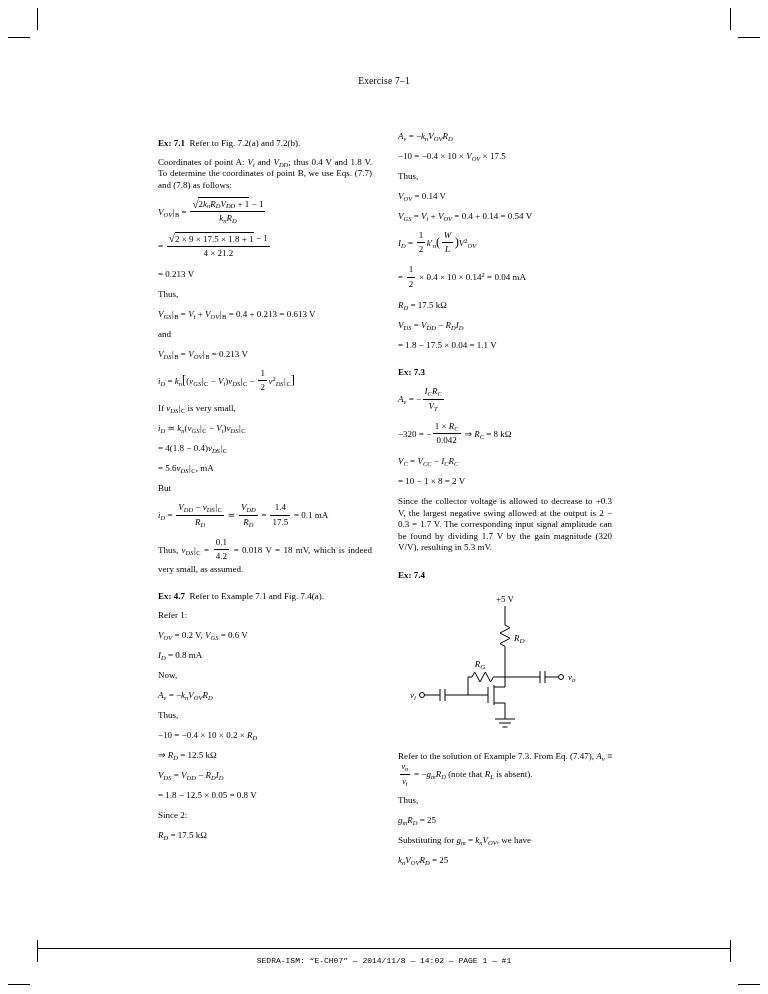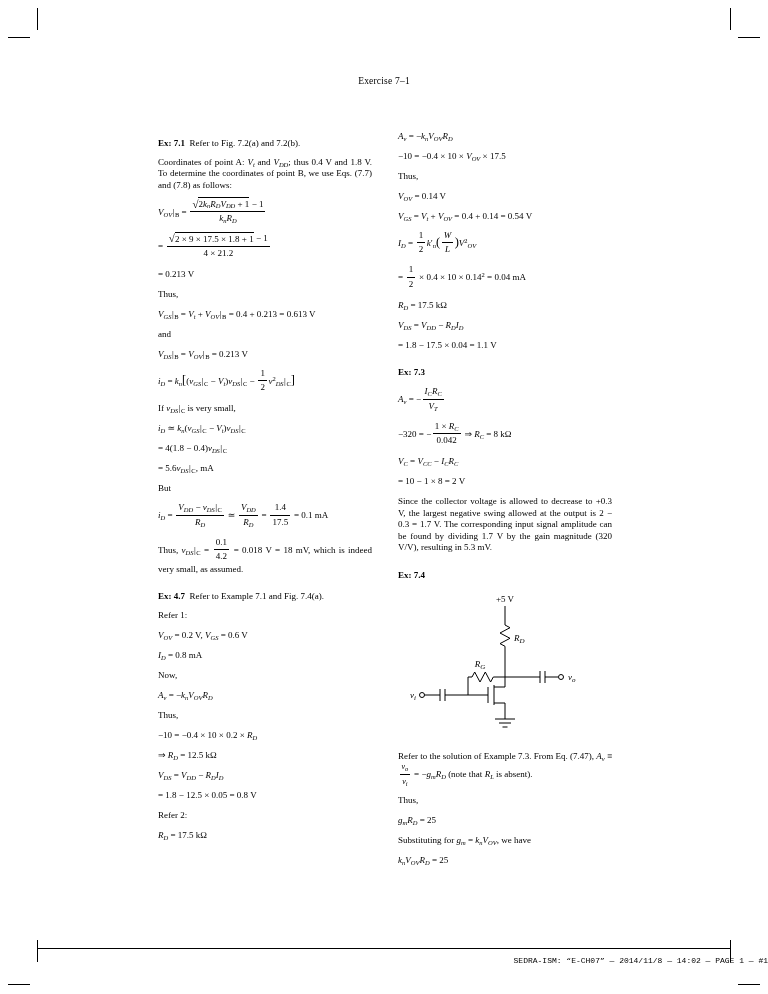--- a/index.html
+++ b/index.html
@@ -27,21 +27,21 @@
   .ov{border-top:1px solid #000;padding-top:.5px}
   .lb{font-size:12.5px}
   .figure-wrap{margin:10px 0 8px;text-align:center}
   svg .wire{stroke:#000;stroke-width:1;fill:none}
   svg .sym{stroke:#000;stroke-width:1;fill:none}
   svg .node{stroke:#000;stroke-width:1;fill:#fff}
   svg text{font-family:"Liberation Serif",serif;font-size:9px;fill:#000}
   svg .fi{font-style:italic}
   svg .fsub{font-size:7px}
   .rule{position:absolute;top:948px;left:37px;right:37px;border-top:1px solid #000}
-  .page-footer{position:absolute;top:956px;left:0;width:100%;text-align:right;font-family:"Liberation Mono",monospace;font-size:8px}
+  .page-footer{position:absolute;top:956px;left:0;width:100%;text-align:center;font-family:"Liberation Mono",monospace;font-size:8px}
   .cm{position:absolute;background:#000}
   .cm.v{width:1px;height:22px}
   .cm.h{height:1px;width:22px}
 </style>
 </head>
 <body>
 
 <div class="page">
 
   <div class="cm v" style="left:37px;top:8px"></div>
@@ -98,21 +98,21 @@
       <div class="blk para">Refer 1:</div>
       <div class="blk eq"><i>V</i><sub><i>OV</i></sub> = 0.2 V, <i>V</i><sub><i>GS</i></sub> = 0.6 V</div>
       <div class="blk eq"><i>I</i><sub><i>D</i></sub> = 0.8 mA</div>
       <div class="blk para">Now,</div>
       <div class="blk eq"><i>A</i><sub><i>v</i></sub> = −<i>k</i><sub><i>n</i></sub><i>V</i><sub><i>OV</i></sub><i>R</i><sub><i>D</i></sub></div>
       <div class="blk para">Thus,</div>
       <div class="blk eq">−10 = −0.4 × 10 × 0.2 × <i>R</i><sub><i>D</i></sub></div>
       <div class="blk eq">⇒ <i>R</i><sub><i>D</i></sub> = 12.5 kΩ</div>
       <div class="blk eq"><i>V</i><sub><i>DS</i></sub> = <i>V</i><sub><i>DD</i></sub> − <i>R</i><sub><i>D</i></sub><i>I</i><sub><i>D</i></sub></div>
       <div class="blk eq">= 1.8 − 12.5 × 0.05 = 0.8 V</div>
-      <div class="blk para">Refer 2:</div>
+      <div class="blk para">Since 2:</div>
       <div class="blk eq"><i>R</i><sub><i>D</i></sub> = 17.5 kΩ</div>
     </div>
   <div class="col col-right">
       <div class="blk eq"><i>A</i><sub><i>v</i></sub> = −<i>k</i><sub><i>n</i></sub><i>V</i><sub><i>OV</i></sub><i>R</i><sub><i>D</i></sub></div>
       <div class="blk eq">−10 = −0.4 × 10 × <i>V</i><sub><i>OV</i></sub> × 17.5</div>
       <div class="blk para">Thus,</div>
       <div class="blk eq"><i>V</i><sub><i>OV</i></sub> = 0.14 V</div>
       <div class="blk eq"><i>V</i><sub><i>GS</i></sub> = <i>V</i><sub><i>t</i></sub> + <i>V</i><sub><i>OV</i></sub> = 0.4 + 0.14 = 0.54 V</div>
       <div class="blk eq"><i>I</i><sub><i>D</i></sub> = <span class="fr">
           <span class="nu">1</span>

